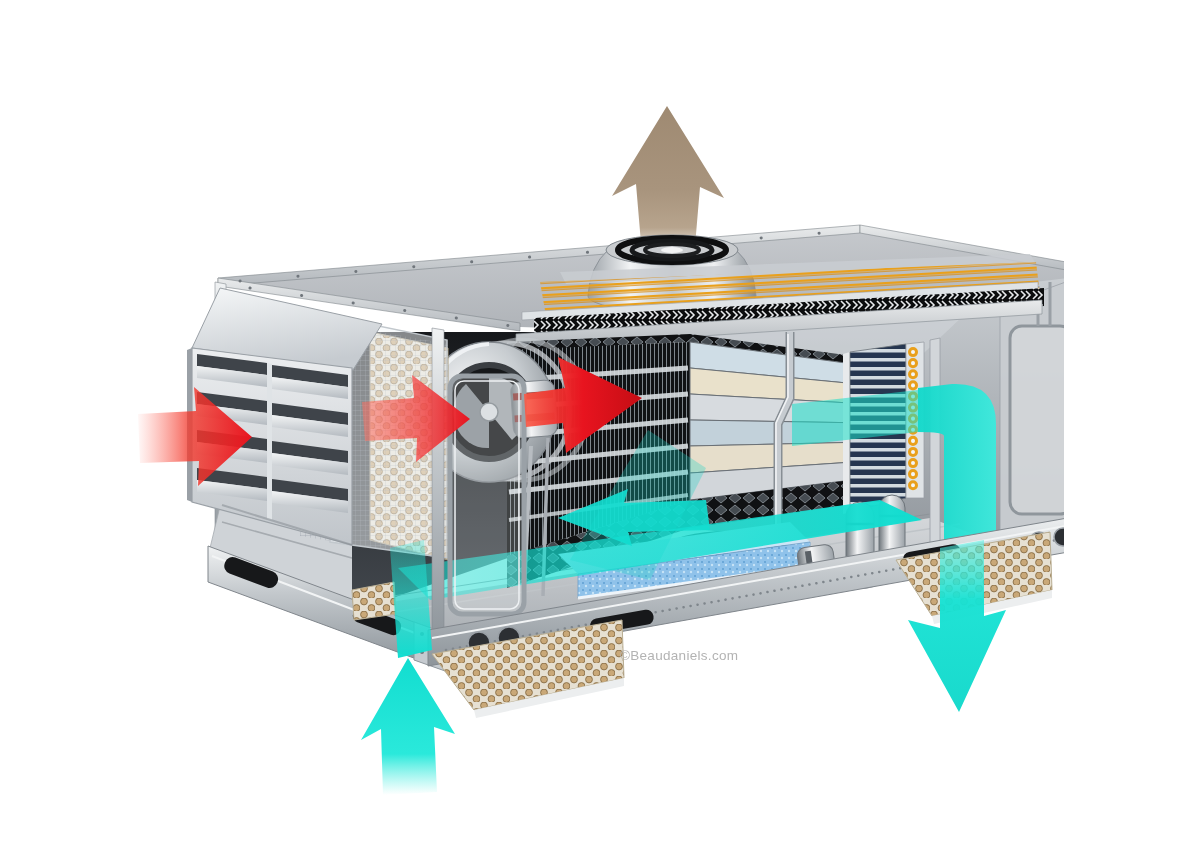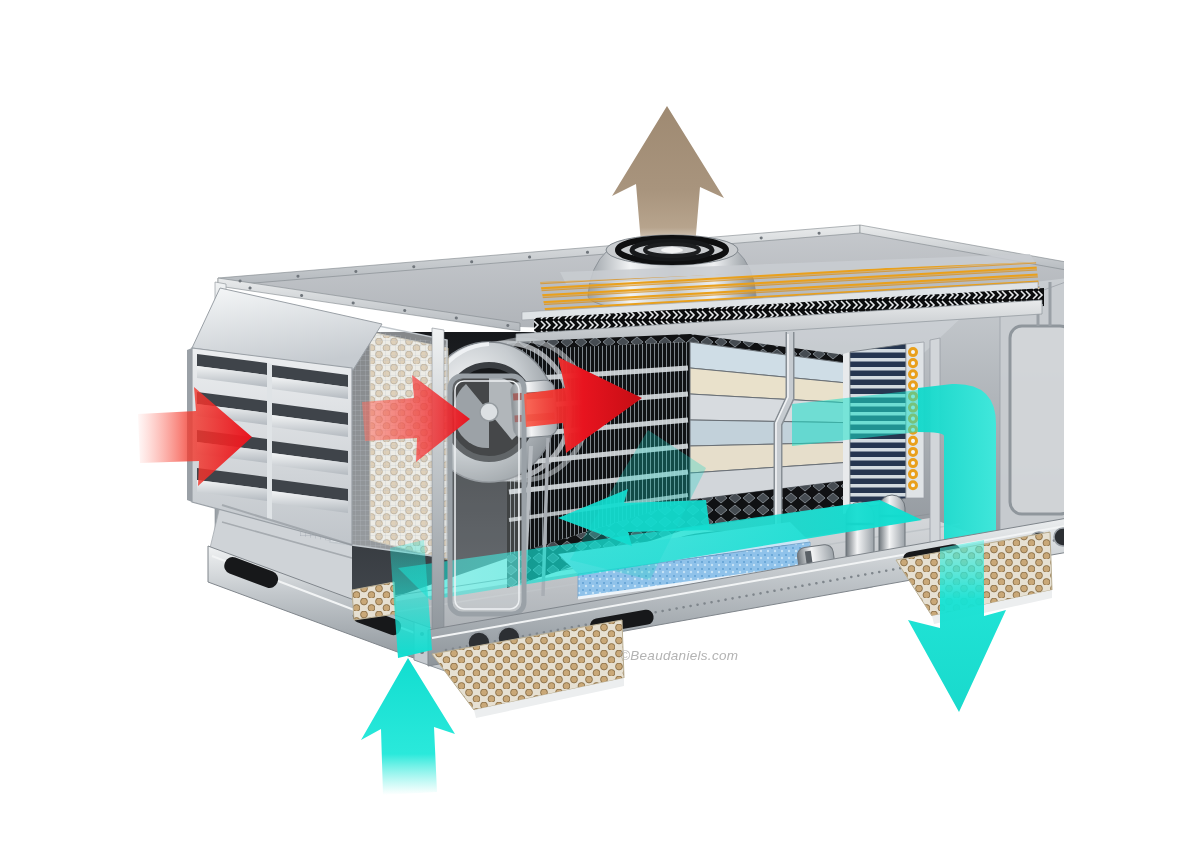--- a/index.html
+++ b/index.html
@@ -1,16 +1,16 @@
 <!DOCTYPE html>
 <html style="--background: #ffffff; --hot-air: #e8141f; --hot-air-light: #ff6e5f; --cool-air: #12ddd0; --cool-air-deep: #0fd8ca; --exhaust-air: #a8947d; --coil-gold: #e9a01c; --coil-orange: #d88c12; --cabinet-light: #d7dadd; --cabinet-mid: #b9bec4; --cabinet-dark: #7e858c; --interior-dark: #17191c; --navy-coil: #263650; --foam-blue: #8fc2ea; --watermark-gray: #b3b3b3;"><head>
 <meta charset="utf-8">
 <style>
   html,body{margin:0;padding:0;background:#fff;}
-  .stage{position:relative;width:1064px;height:857px;background:var(--background,#fff);overflow:hidden;font-family:"Liberation Sans",sans-serif;font-style:italic;}
+  .stage{position:relative;width:1064px;height:857px;background:var(--background,#fff);overflow:hidden;font-family:"Liberation Sans",sans-serif;}
   svg{position:absolute;left:0;top:0;}
   text.wm{font-family:"Liberation Sans",sans-serif;font-size:13.5px;letter-spacing:.3px;fill:#b3b3b3;}
 </style>
 </head>
 <body>
 
 <div class="stage">
 <svg width="1200" height="857" viewBox="0 0 1200 857">
 <defs>
   <linearGradient id="g-roof" x1="0" y1="0" x2="0.2" y2="1">

